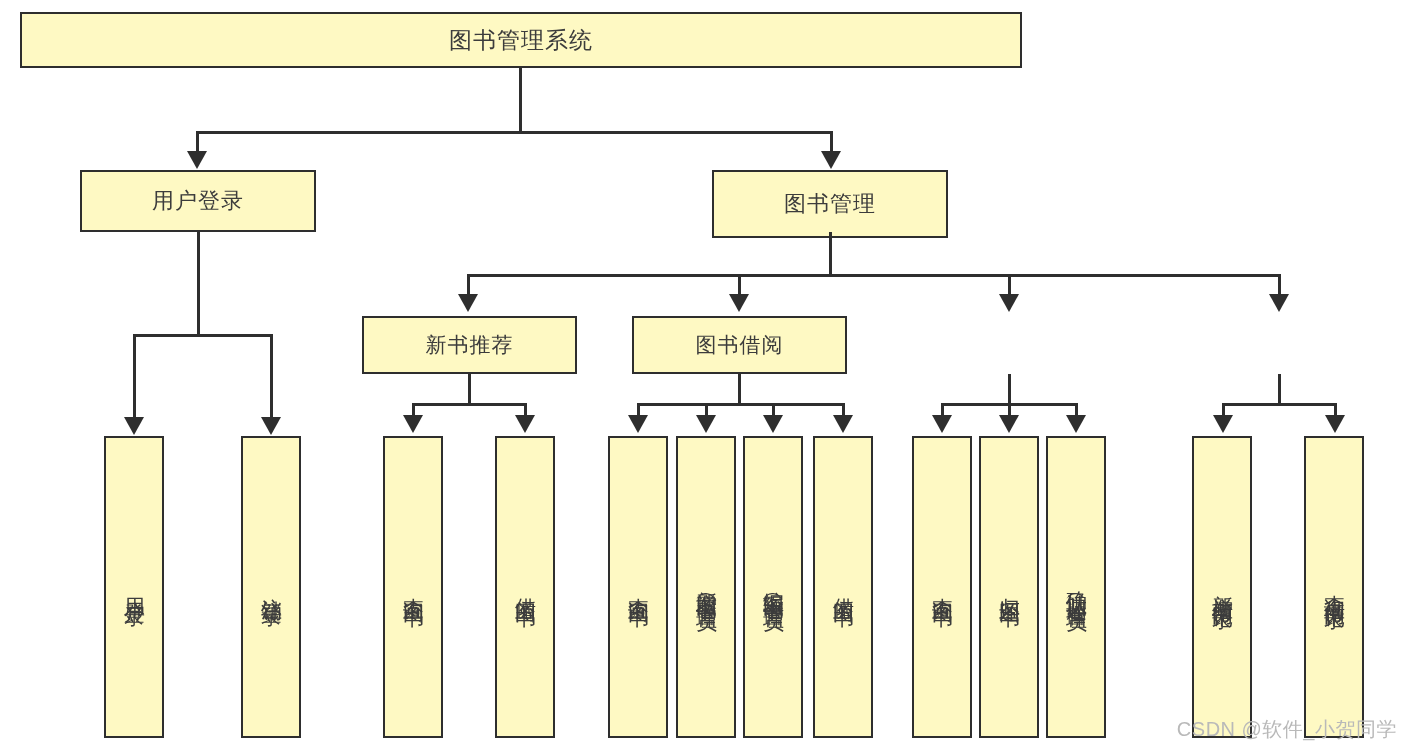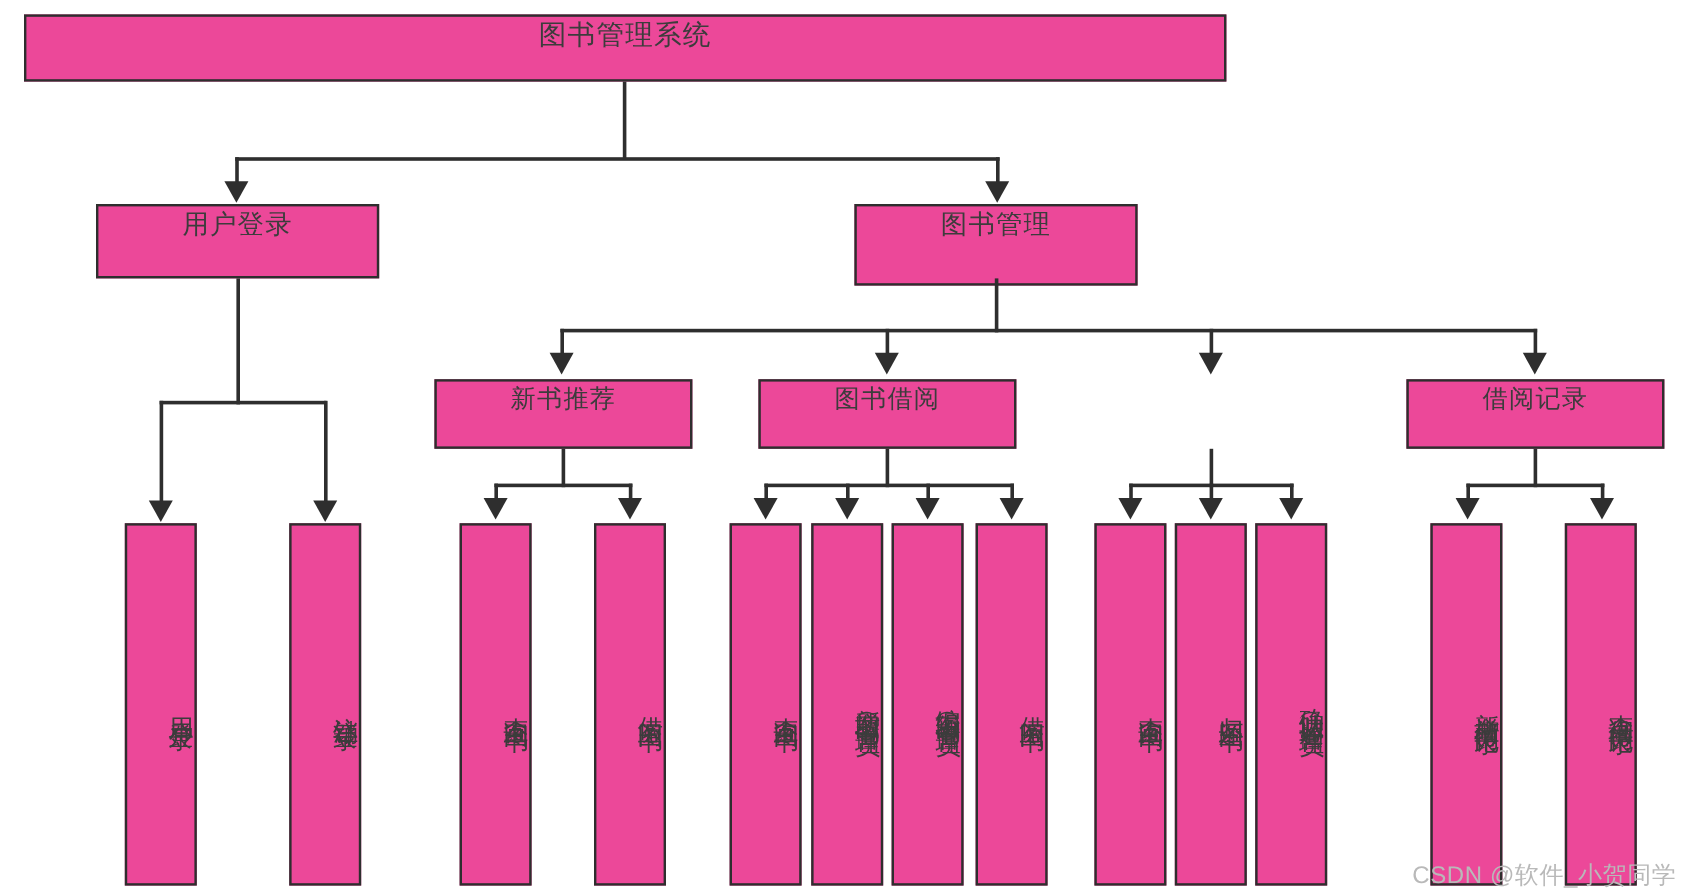--- a/index.html
+++ b/index.html
@@ -15,23 +15,24 @@
     position: relative;
     width: 1405px;
     height: 747px;
     background: #ffffff;
     overflow: hidden;
   }
   
   .node {
     position: absolute;
     box-sizing: border-box;
-    background: #ec4899;
+    background: #fef9c3;
     border: 2px solid #2e2e2e;
     display: flex;
+    align-items: center;
     justify-content: center;
     color: #3c3c3c;
     letter-spacing: 1px;
   }
   .node.root {
     font-size: 23px;
   }
   .node.lvl2 {
     font-size: 22px;
   }
@@ -125,23 +126,20 @@
   <div class="arrow" style="left:999px; top:294px;"></div>
   <div class="vline" style="left:1278px; top:274px; height:22px;"></div>
   <div class="arrow" style="left:1269px; top:294px;"></div>
 
   <div class="node lvl3" style="left:632px; top:316px; width:215px; height:58px;">
     <span class="label">图书借阅</span>
   </div>
   <div class="node lvl3" style="left:362px; top:316px; width:215px; height:58px;">
     <span class="label">新书推荐</span>
   </div>
-  <div class="node lvl3" style="left:1172px; top:316px; width:215px; height:58px;">
-    <span class="label">借阅记录</span>
-  </div>
 
   <div class="vline" style="left:468px; top:374px; height:32px;"></div>
   <div class="hline" style="left:412px; top:403px; width:115px;"></div>
   <div class="vline" style="left:412px; top:403px; height:14px;"></div>
   <div class="arrow" style="left:403px; top:415px;"></div>
   <div class="vline" style="left:524px; top:403px; height:14px;"></div>
   <div class="arrow" style="left:515px; top:415px;"></div>
 
   <div class="vline" style="left:738px; top:374px; height:32px;"></div>
   <div class="hline" style="left:637px; top:403px; width:208px;"></div>

